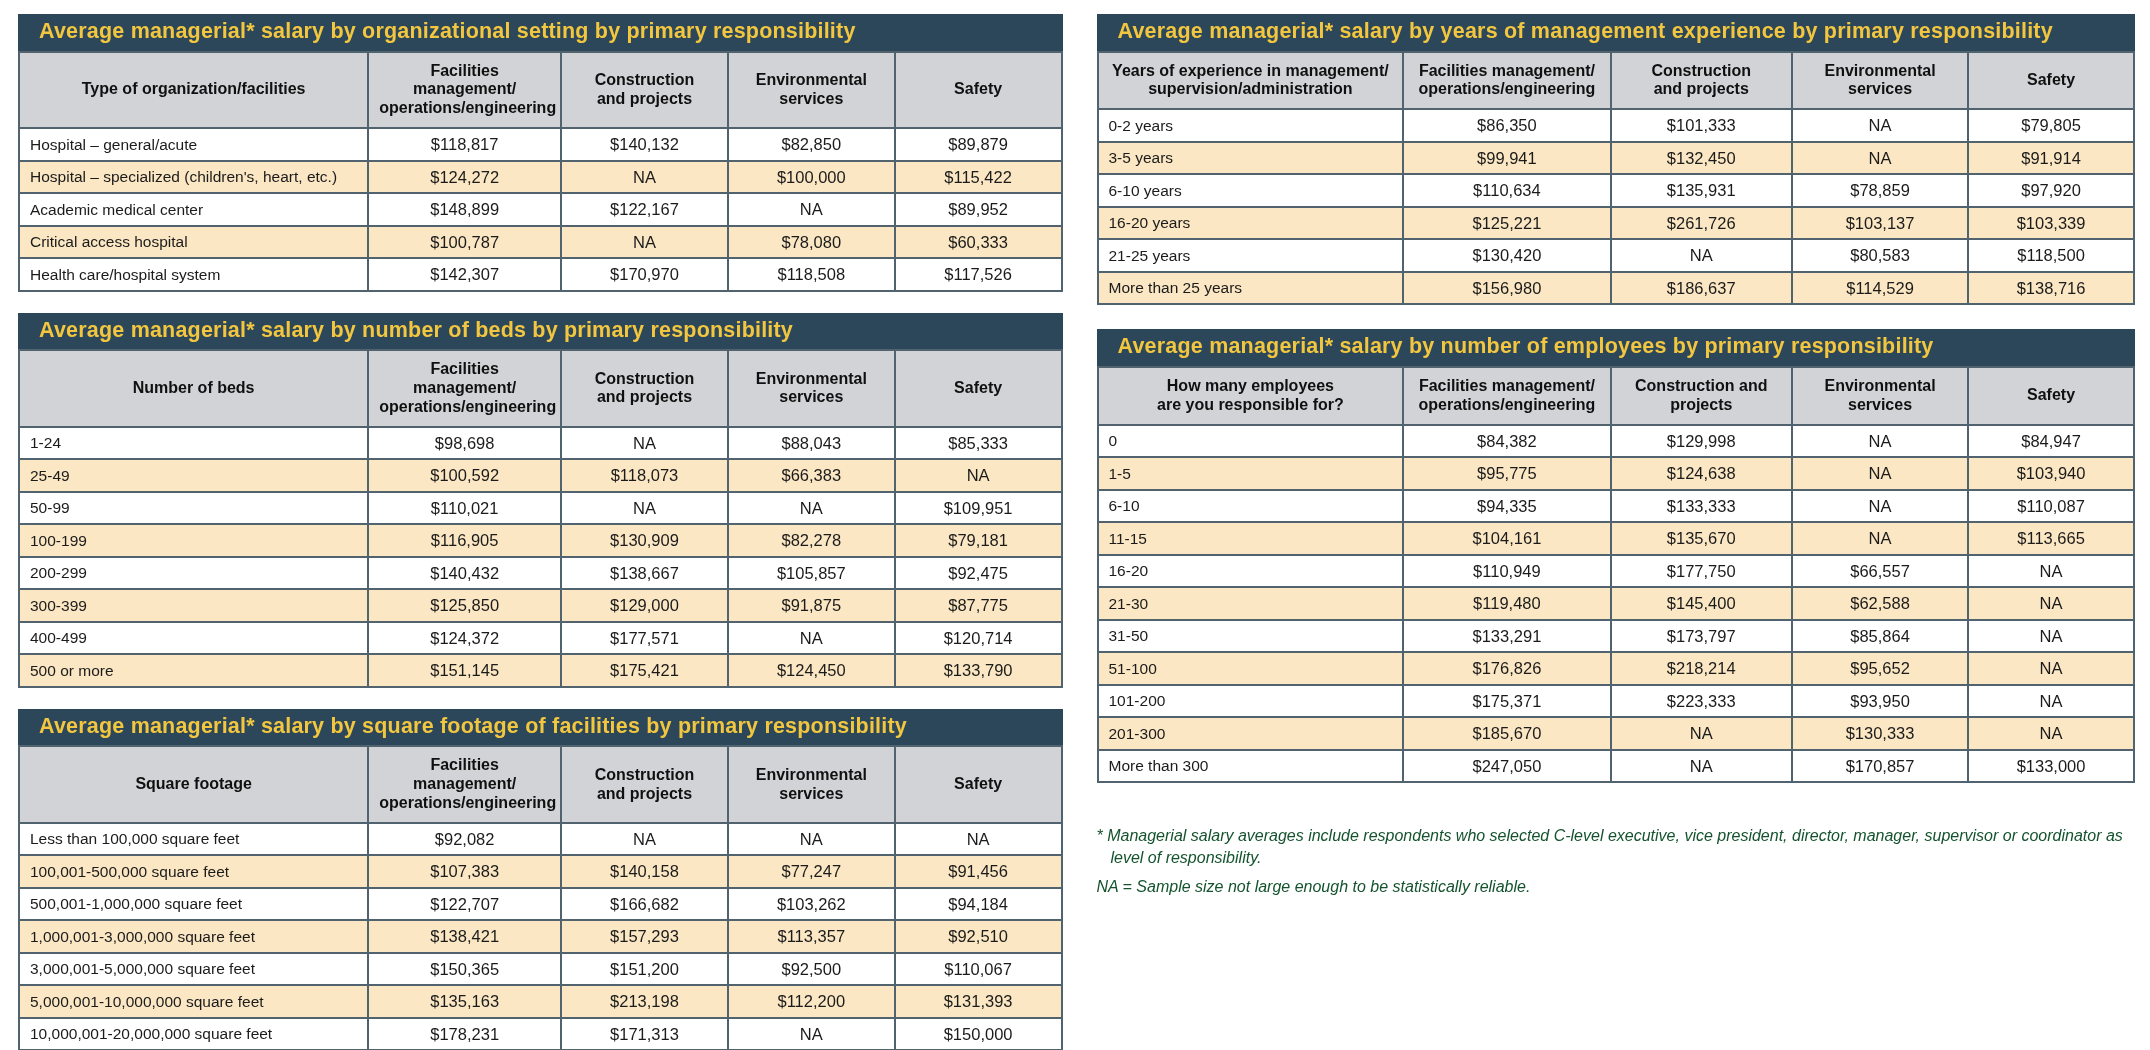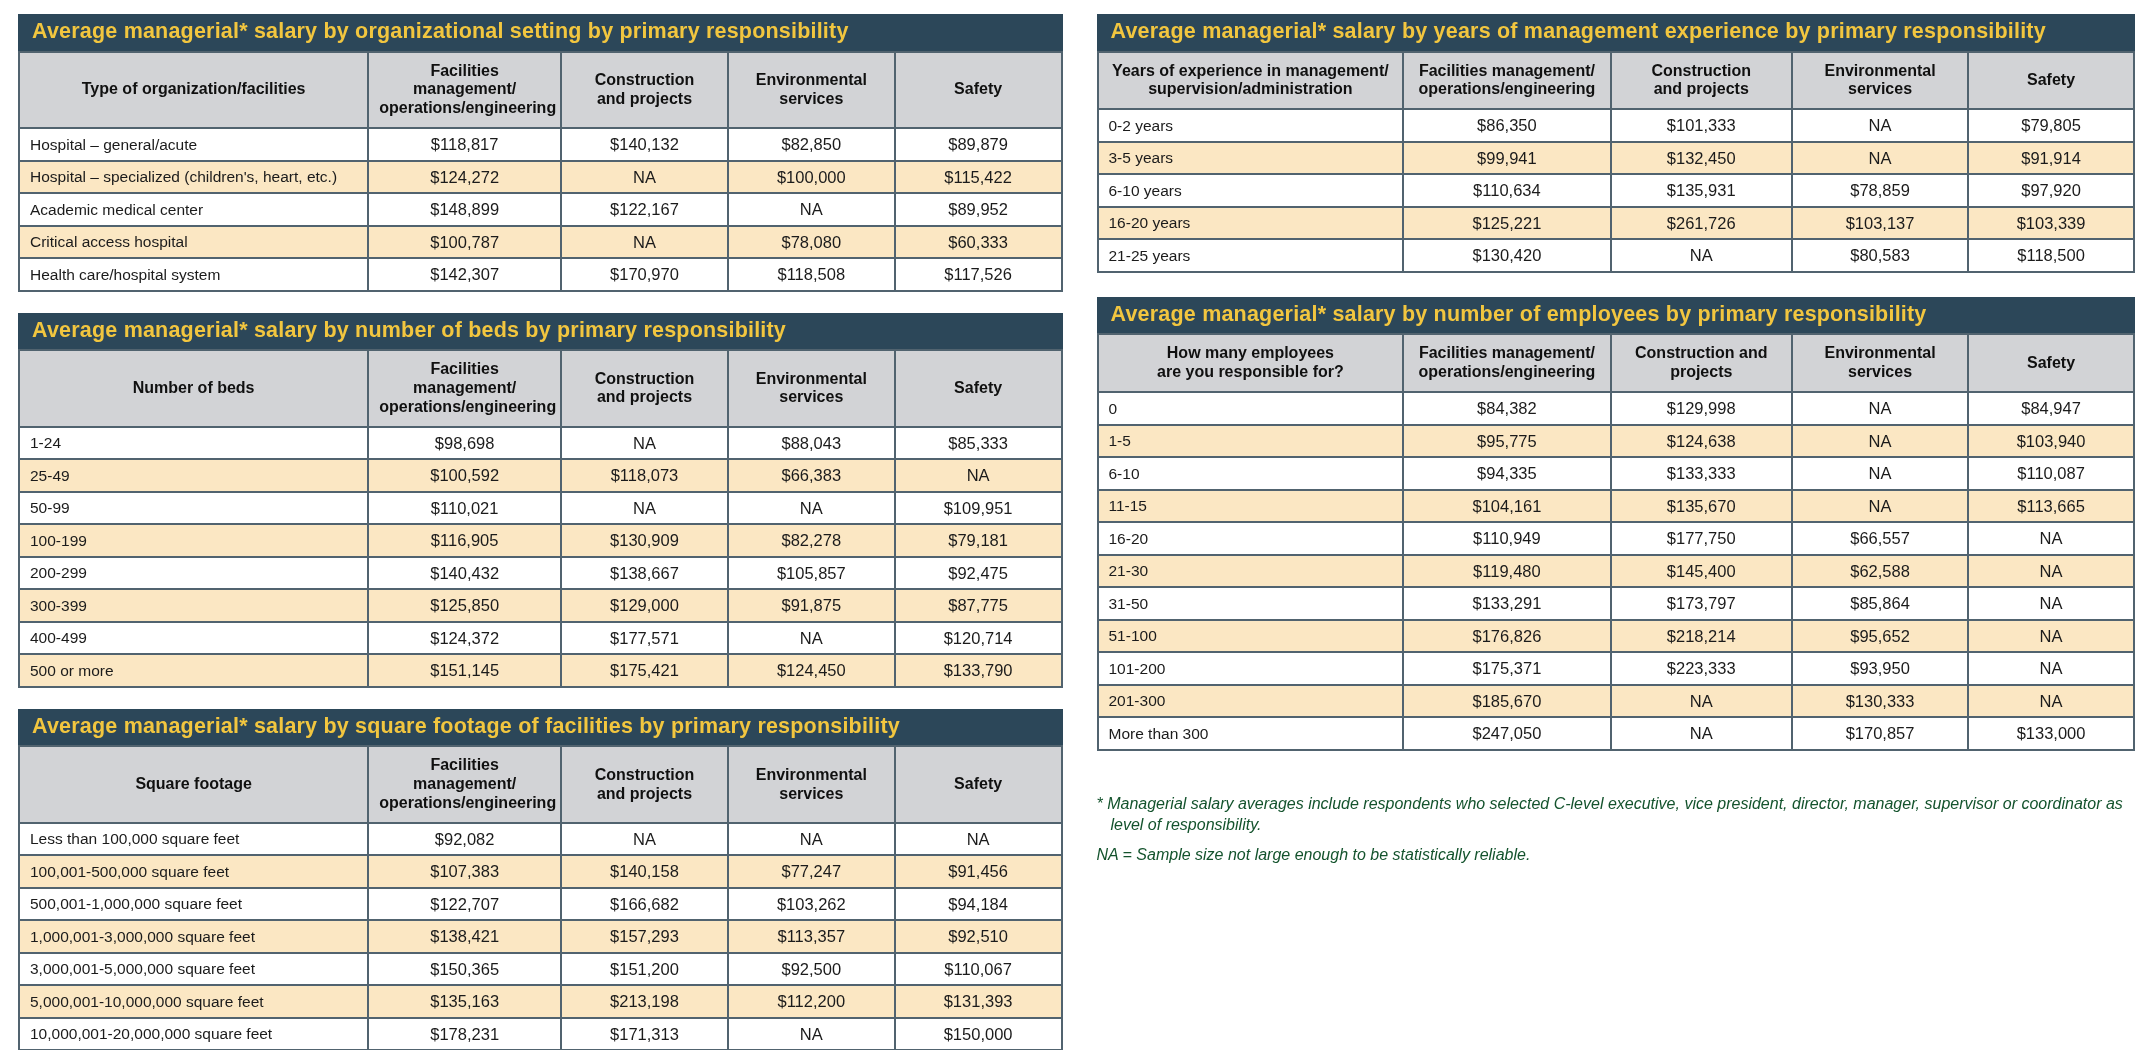--- a/index.html
+++ b/index.html
@@ -18,21 +18,21 @@
   }
   .page{display:flex;gap:34px;padding:14px 15px 0 18px;}
   .col{display:flex;flex-direction:column;}
   .col-left{width:1046px;}
   .col-right{width:1040px;}
   .table-card{margin-bottom:21px;}
   .col-right .table-card{margin-bottom:24px;}
   .title-bar{
     background:var(--navy);color:var(--gold);
     font-size:21.5px;font-weight:bold;letter-spacing:.2px;
-    padding:7px 14px 8px;line-height:1;
+    padding:7px 21px 8px;line-height:1;
   }
   table{border-collapse:collapse;width:100%;table-layout:fixed;border:2px solid var(--border);}
   th,td{border:2px solid var(--border);vertical-align:middle;}
   thead th{
     background:var(--headgray);font-weight:bold;font-size:16px;line-height:1.18;
     padding:9px 10px;text-align:center;white-space:pre-line;color:#101010;
   }
   thead th.row-head{text-align:center;}
   tbody td{font-size:16.5px;padding:7px 10px;line-height:1;text-align:center;background:#ffffff;}
   tbody td.row-label{text-align:left;font-size:15.5px;white-space:nowrap;}
@@ -330,20 +330,27 @@
               <td>$103,137</td>
               <td>$103,339</td>
             </tr>
             <tr>
               <td class="row-label">21-25 years</td>
               <td>$130,420</td>
               <td>NA</td>
               <td>$80,583</td>
               <td>$118,500</td>
             </tr>
+            <tr>
+              <td class="row-label">More than 25 years</td>
+              <td>$156,980</td>
+              <td>$186,637</td>
+              <td>$114,529</td>
+              <td>$138,716</td>
+            </tr>
           </tbody>
       </table>
     </section>
 
     <section class="table-card">
       <div class="title-bar">Average managerial* salary by number of employees by primary responsibility</div>
       <table>
         <colgroup>
             <col class="c0">
             <col class="c1">

